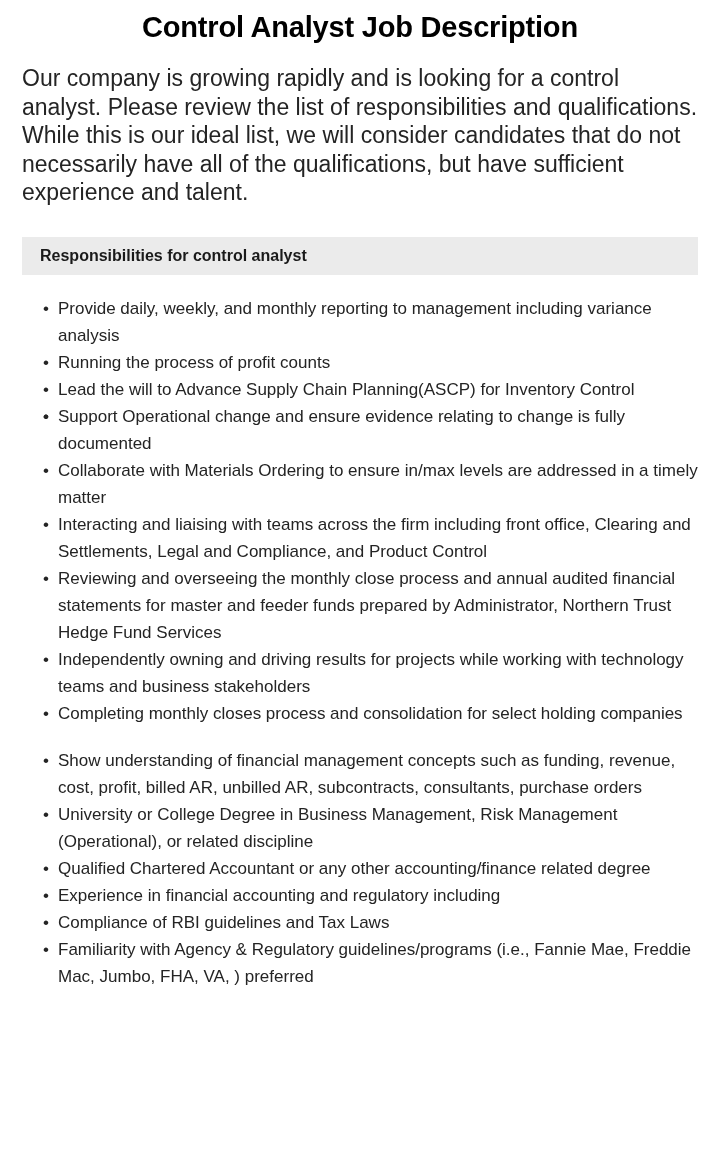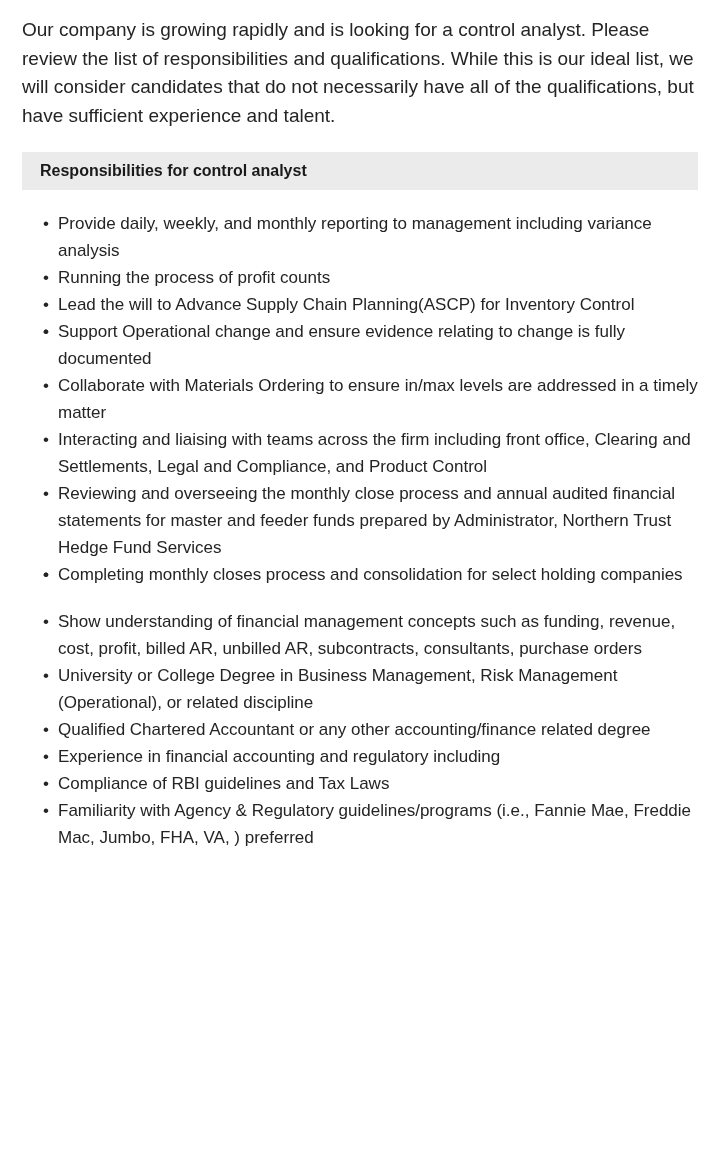--- a/index.html
+++ b/index.html
@@ -24,36 +24,36 @@
     font-size: 29px;
     font-weight: bold;
     text-align: center;
     letter-spacing: -0.2px;
     color: #000000;
     margin: 0;
     padding: 6px 0 0 0;
     line-height: 42px;
   }
   .intro {
-    font-size: 19px;
+    font-size: 23px;
     line-height: 28.5px;
     color: #242424;
     margin: 16px 0 0 0;
     padding: 0;
     text-align: left;
   }
   .section {
     margin: 0;
   }
   .section-header {
     background: #ebebeb;
     height: 38px;
     display: flex;
     align-items: center;
-    margin-top: 22px;
+    margin-top: 30px;
     padding-left: 18px;
     box-sizing: border-box;
   }
   .section-header-text {
     font-size: 16px;
     font-weight: bold;
     color: #1a1a1a;
     line-height: 20px;
   }
   ul.bullet-list {
@@ -85,38 +85,39 @@
   }
   .qualifications-list {
     padding-bottom: 4px;
   }
 </style>
 </head>
 <body>
 
 <div class="page">
 
+  <h1 class="page-title">Control Analyst Job Description</h1>
 
   <p class="intro">Our company is growing rapidly and is looking for a control analyst. Please review the list of responsibilities and qualifications. While this is our ideal list, we will consider candidates that do not necessarily have all of the qualifications, but have sufficient experience and talent.</p>
 
   <div class="sections-container">
       <div class="section">
         <div class="section-header">
           <span class="section-header-text">Responsibilities for control analyst</span>
         </div>
         <ul class="bullet-list responsibilities-list">
           <li><span class="bullet-marker">•</span><span class="list-item-text">Provide daily, weekly, and monthly reporting to management including variance analysis</span></li>
           <li><span class="bullet-marker">•</span><span class="list-item-text">Running the process of profit counts</span></li>
           <li><span class="bullet-marker">•</span><span class="list-item-text">Lead the will to Advance Supply Chain Planning(ASCP) for Inventory Control</span></li>
           <li><span class="bullet-marker">•</span></li>
           <li><span class="bullet-marker">•</span><span class="list-item-text">Support Operational change and ensure evidence relating to change is fully documented</span></li>
           <li><span class="bullet-marker">•</span><span class="list-item-text">Collaborate with Materials Ordering to ensure in/max levels are addressed in a timely matter</span></li>
           <li><span class="bullet-marker">•</span><span class="list-item-text">Interacting and liaising with teams across the firm including front office, Clearing and Settlements, Legal and Compliance, and Product Control</span></li>
           <li><span class="bullet-marker">•</span><span class="list-item-text">Reviewing and overseeing the monthly close process and annual audited financial statements for master and feeder funds prepared by Administrator, Northern Trust Hedge Fund Services</span></li>
-          <li><span class="bullet-marker">•</span></li>
+          <li><span class="bullet-marker">•</span><span class="list-item-text">Independently owning and driving results for projects while working with technology teams and business stakeholders</span></li>
           <li><span class="bullet-marker">•</span><span class="list-item-text">Completing monthly closes process and consolidation for select holding companies</span></li>
         </ul>
       </div>
       <div class="section">
         <ul class="bullet-list qualifications-list">
           <li><span class="bullet-marker">•</span><span class="list-item-text">Show understanding of financial management concepts such as funding, revenue, cost, profit, billed AR, unbilled AR, subcontracts, consultants, purchase orders</span></li>
           <li><span class="bullet-marker">•</span><span class="list-item-text">University or College Degree in Business Management, Risk Management (Operational), or related discipline</span></li>
           <li><span class="bullet-marker">•</span><span class="list-item-text">Qualified Chartered Accountant or any other accounting/finance related degree</span></li>
           <li><span class="bullet-marker">•</span><span class="list-item-text">Experience in financial accounting and regulatory including</span></li>
           <li><span class="bullet-marker">•</span><span class="list-item-text">Compliance of RBI guidelines and Tax Laws</span></li>

